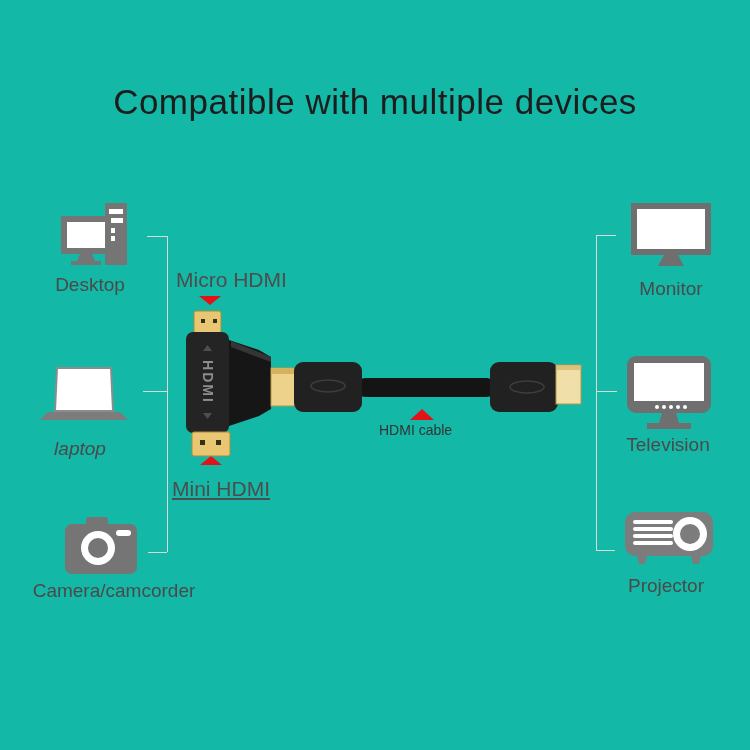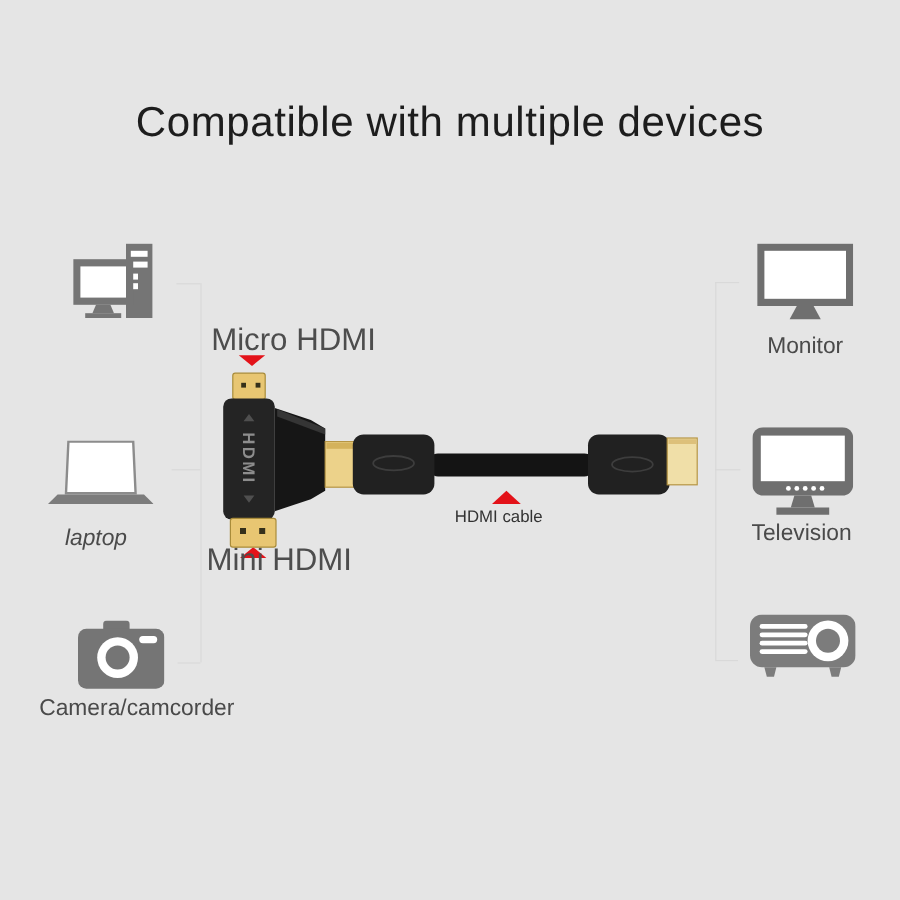--- a/index.html
+++ b/index.html
@@ -1,25 +1,25 @@
 <!DOCTYPE html>
 <html style="--red: #e31219; --gold: #e8c672; --gold_light: #f0dfa8; --black_plastic: #212121; --icon_gray: #757575; --icon_gray_right: #6f6f6f; --bracket: #d9d9d9; --text_dark: #1d1d1d; --text_gray: #4a4a4a;"><head>
 <meta charset="utf-8">
 <style>
   html,body{margin:0;padding:0;background:#fff;}
-  #canvas{position:relative;width:750px;height:750px;background:#e5e5e5;overflow:hidden;
+  #canvas{position:relative;width:750px;height:750px;background:#14b8a6;overflow:hidden;
           font-family:"Liberation Sans",sans-serif;}
   .title{position:absolute;top:82px;left:0;width:750px;margin:0;text-align:center;
          font-size:35px;font-weight:400;color:var(--text_dark);letter-spacing:0.5px;}
   .device{position:absolute;}
   .device svg{display:block;}
   .dev-label{display:block;font-size:19px;color:var(--text_gray);text-align:center;white-space:nowrap;}
   .bracket-v{position:absolute;width:0;border-left:1px solid var(--bracket);}
   .bracket-h{position:absolute;height:0;border-top:1px solid var(--bracket);}
-  .center-label{position:absolute;white-space:nowrap;color:#4d4d4d;font-size:26px;}
+  .center-label{position:absolute;white-space:nowrap;color:#4d4d4d;font-size:21px;}
   .cable-label{position:absolute;white-space:nowrap;color:#333;font-size:14px;}
   .arrow-down{position:absolute;width:0;height:0;border-left:11px solid transparent;
               border-right:11px solid transparent;border-top:9px solid var(--red);}
   .arrow-up{position:absolute;width:0;height:0;border-left:11px solid transparent;
             border-right:11px solid transparent;border-bottom:9px solid var(--red);}
   .arrow-big{border-left-width:12px;border-right-width:12px;border-bottom-width:11px;}
   .assembly{position:absolute;left:180px;top:300px;}
 </style>
 </head>
 <body>
@@ -43,20 +43,21 @@
       <rect x="44" y="0" width="22" height="62" fill="var(--icon_gray)"></rect>
       <rect x="48" y="6" width="14" height="5" fill="#fff"></rect>
       <rect x="48" y="15" width="14" height="5" fill="#fff"></rect>
       <rect x="48" y="25" width="6" height="5" fill="#fff"></rect>
       <rect x="48" y="33" width="6" height="5" fill="#fff"></rect>
       <rect x="0" y="13" width="50" height="38" fill="var(--icon_gray)"></rect>
       <rect x="6" y="19" width="38" height="26" fill="#fff"></rect>
       <polygon points="19,51 31,51 34,58 16,58" fill="var(--icon_gray)"></polygon>
       <rect x="10" y="58" width="30" height="4" fill="var(--icon_gray)"></rect>
     </svg>
+    <span class="dev-label" style="margin-top:5px;">Desktop</span>
   </div>
 
   <div class="device" style="left:15px;top:367px;width:130px;">
     <svg width="88" height="62" viewBox="0 0 88 62" style="margin-left:25px;">
       <polygon points="17,1 71,1 73,44 15,44" fill="#ffffff" stroke="#8c8c8c" stroke-width="2"></polygon>
       <polygon points="8,45 80,45 88,53 0,53" fill="#7c7c7c"></polygon>
     </svg>
     <span class="dev-label" style="margin-top:9px;font-style:italic;">laptop</span>
   </div>
 
@@ -100,27 +101,28 @@
       <rect x="0" y="0" width="88" height="44" rx="10" fill="#7c7c7c"></rect>
       <rect x="8" y="8" width="40" height="4" rx="2" fill="#fff"></rect>
       <rect x="8" y="15" width="40" height="4" rx="2" fill="#fff"></rect>
       <rect x="8" y="22" width="40" height="4" rx="2" fill="#fff"></rect>
       <rect x="8" y="29" width="40" height="4" rx="2" fill="#fff"></rect>
       <circle cx="65" cy="22" r="17" fill="#fff"></circle>
       <circle cx="65" cy="22" r="10" fill="#7c7c7c"></circle>
       <polygon points="12,44 22,44 20,52 14,52" fill="#7c7c7c"></polygon>
       <polygon points="66,44 76,44 74,52 68,52" fill="#7c7c7c"></polygon>
     </svg>
+    <span class="dev-label" style="margin-top:9px;">Projector</span>
   </div>
 
   <div class="center-label" style="left:176px;top:268px;">Micro HDMI</div>
   <div class="arrow-down" style="left:199px;top:296px;"></div>
 
   <div class="arrow-up" style="left:200px;top:456px;"></div>
-  <div class="center-label" style="left:172px;top:451px;">Mini HDMI</div>
+  <div class="center-label" style="left:172px;top:477px;text-decoration:underline;">Mini HDMI</div>
 
   <div class="arrow-up arrow-big" style="left:410px;top:409px;"></div>
   <div class="cable-label" style="left:379px;top:422px;">HDMI cable</div>
 
   <svg class="assembly" width="410" height="160" viewBox="180 300 410 160">
     <g>
 
       <rect x="194" y="311" width="27" height="22" rx="2" fill="var(--gold)" stroke="#a98c3a" stroke-width="1"></rect>
       <rect x="201" y="319" width="4" height="4" fill="#35301a"></rect>
       <rect x="213" y="319" width="4" height="4" fill="#35301a"></rect>

